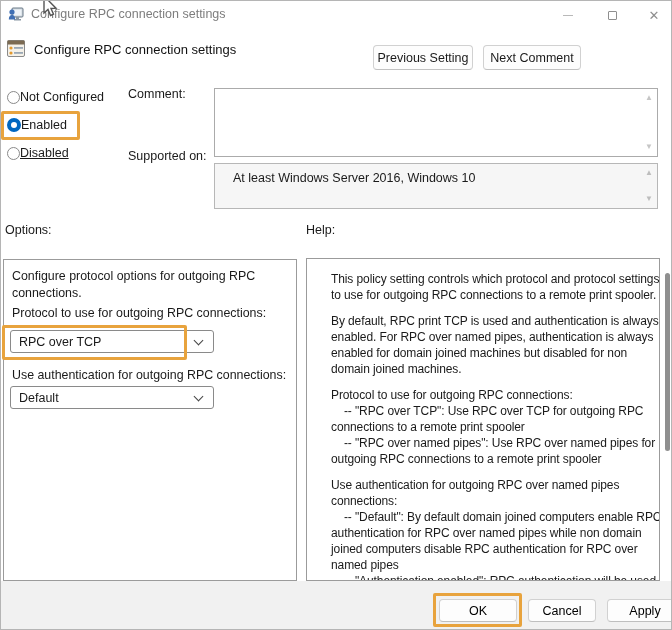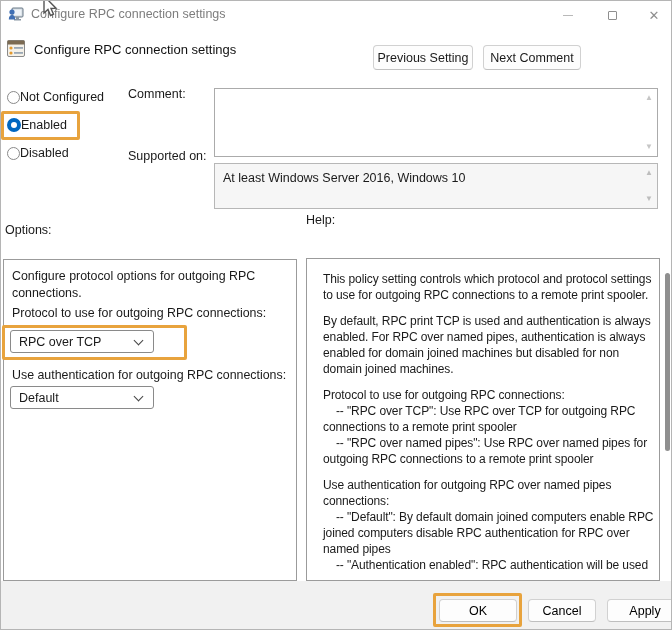--- a/index.html
+++ b/index.html
@@ -34,55 +34,55 @@
     border:1px solid #d1d1d1; border-bottom-color:#c2c2c2;
     border-radius:4px; font-size:12.5px; color:#1a1a1a;
     display:flex; align-items:center; justify-content:center;
     font-family:"Liberation Sans", sans-serif;
   }
   .prev-btn { left:372px; width:100px; }
   .next-btn { left:482px; width:98px; }
 
   
   .radio-row { left:6px; height:16px; display:flex; align-items:center; gap:0; }
-  .radio-0 { top:88px; } .radio-1 { top:116px; } .radio-2 { top:144px; }
+  .radio-0 { top:88px; } .radio-1 { top:116px; } .radio-2 { top:144px;text-decoration:underline; }
   .radio-dot { width:13px; height:13px; border:1px solid #8a8a8a; border-radius:50%; background:#fff; flex:0 0 auto; }
   .radio-row.checked .radio-dot { width:14px; height:14px; border:4.5px solid #0067C0; }
   .radio-label { font-size:12.5px; }
 
   
   .comment-label { left:127px; top:86px; }
   .comment-box { left:213px; top:87px; width:444px; height:69px; background:#fff; border:1px solid #ababab; }
   .supported-label { left:127px; top:148px; }
-  .supported-box { left:213px; top:162px; width:444px; height:46px; background:#f6f6f6; border:1px solid #b7b7b7; padding:7px 20px 0 8px; font-size:12.5px; color:#1a1a1a; }
+  .supported-box { left:213px; top:162px; width:444px; height:46px; background:#f6f6f6; border:1px solid #b7b7b7; padding:7px 20px 0 18px; font-size:12.5px; color:#1a1a1a; }
   .scroll-arrow { position:absolute; right:4px; font-size:8px; color:#c6c6c6; line-height:8px; }
   .arr-up { top:5px; } .arr-dn { bottom:5px; }
   .supported-box .scroll-arrow { color:#bdbdbd; }
 
   
   .options-label { left:4px; top:222px; }
-  .help-label { left:305px; top:212px; }
+  .help-label { left:305px; top:222px; }
 
   
   .options-box { left:2px; top:258px; width:294px; height:322px; border:1px solid #9b9b9b; background:#fff; padding:8px; }
   .opt-desc { font-size:12.4px; line-height:17px; width:272px; }
   .opt-label1 { position:absolute; left:8px; top:46px; font-size:12.4px; white-space:nowrap; }
   .opt-label2 { position:absolute; left:8px; top:108px; font-size:12.4px; white-space:nowrap; }
   .dropdown {
-    position:absolute; left:6px; width:144px; height:23px;
+    position:absolute; left:6px; width:204px; height:23px;
     background:#fff; border:1px solid #8a8a8a; border-radius:3px;
     display:flex; align-items:center; padding-left:8px; font-size:12.5px;
   }
   .dd-protocol { top:70px; }
   .dd-auth { top:126px; }
   .chev { position:absolute; right:11px; top:6px; width:7px; height:7px; border-right:1.4px solid #454545; border-bottom:1.4px solid #454545; transform:rotate(45deg); }
 
   
   .help-box { left:305px; top:257px; width:354px; height:323px; border:1px solid #9b9b9b; background:#fff; overflow:hidden; padding:12px 6px 0 8px; }
-  .help-p { margin:0 0 10px 8px; }
+  .help-p { margin:0 0 10px 16px; }
   .help-line { font-size:12px; line-height:16px; letter-spacing:-0.1px; white-space:pre; }
   .help-scroll-thumb { left:664px; top:272px; width:5px; height:178px; background:#8f8f8f; border-radius:3px; }
 
   
   .footer { left:0; top:580px; width:672px; height:50px; background:#f1f1f1; }
   .footer-btn {
     position:absolute; top:598px; height:23px; background:#fdfdfd;
     border:1px solid #d1d1d1; border-bottom-color:#bfbfbf; border-radius:4px;
     display:flex; align-items:center; justify-content:center; font-size:12.5px;
     font-family:"Liberation Sans", sans-serif;
@@ -195,20 +195,21 @@
         <div class="help-line">Protocol to use for outgoing RPC connections:</div>
         <div class="help-line">    -- "RPC over TCP": Use RPC over TCP for outgoing RPC</div>
         <div class="help-line">connections to a remote print spooler</div>
         <div class="help-line">    -- "RPC over named pipes": Use RPC over named pipes for</div>
         <div class="help-line">outgoing RPC connections to a remote print spooler</div>
       </div>
       <div class="help-p">
         <div class="help-line">Use authentication for outgoing RPC over named pipes</div>
         <div class="help-line">connections:</div>
         <div class="help-line">    -- "Default": By default domain joined computers enable RPC</div>
+        <div class="help-line">authentication for RPC over named pipes while non domain</div>
         <div class="help-line">joined computers disable RPC authentication for RPC over</div>
         <div class="help-line">named pipes</div>
         <div class="help-line">    -- "Authentication enabled": RPC authentication will be used</div>
       </div>
     </div>
 </div>
 <div class="abs help-scroll-thumb"></div>
 
 <div class="abs footer"></div>
 <button class="footer-btn ok-btn">OK</button>

